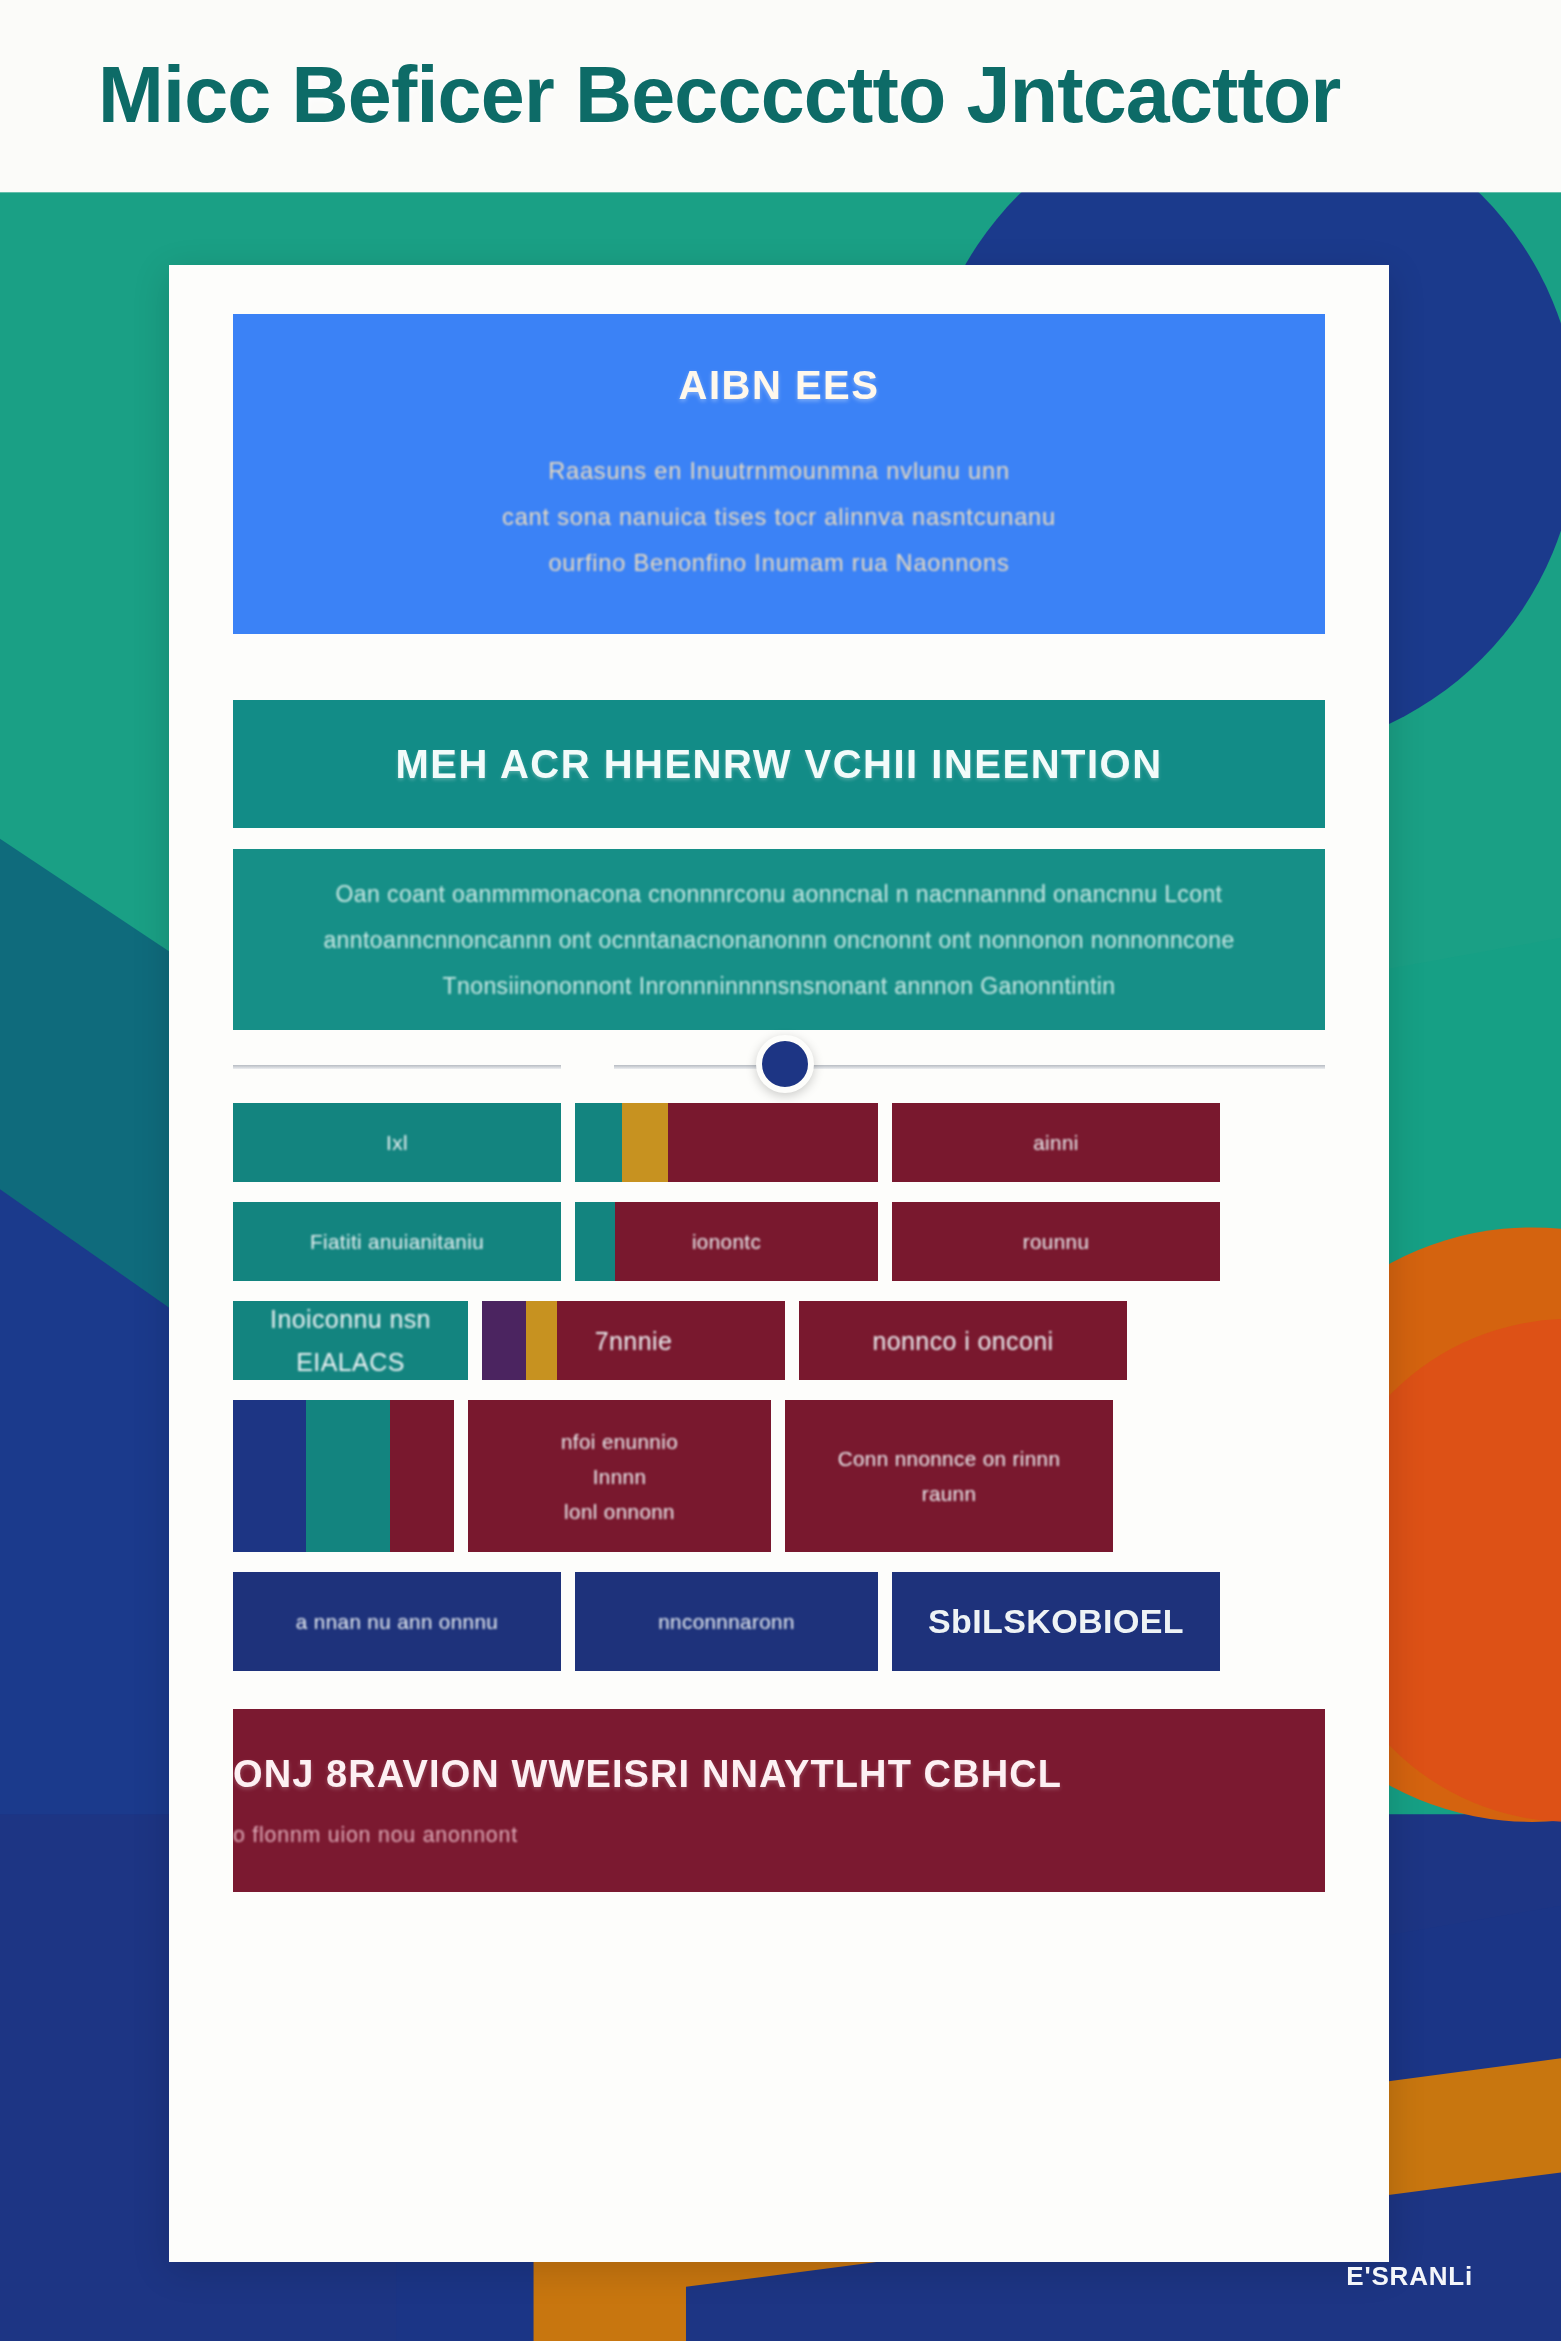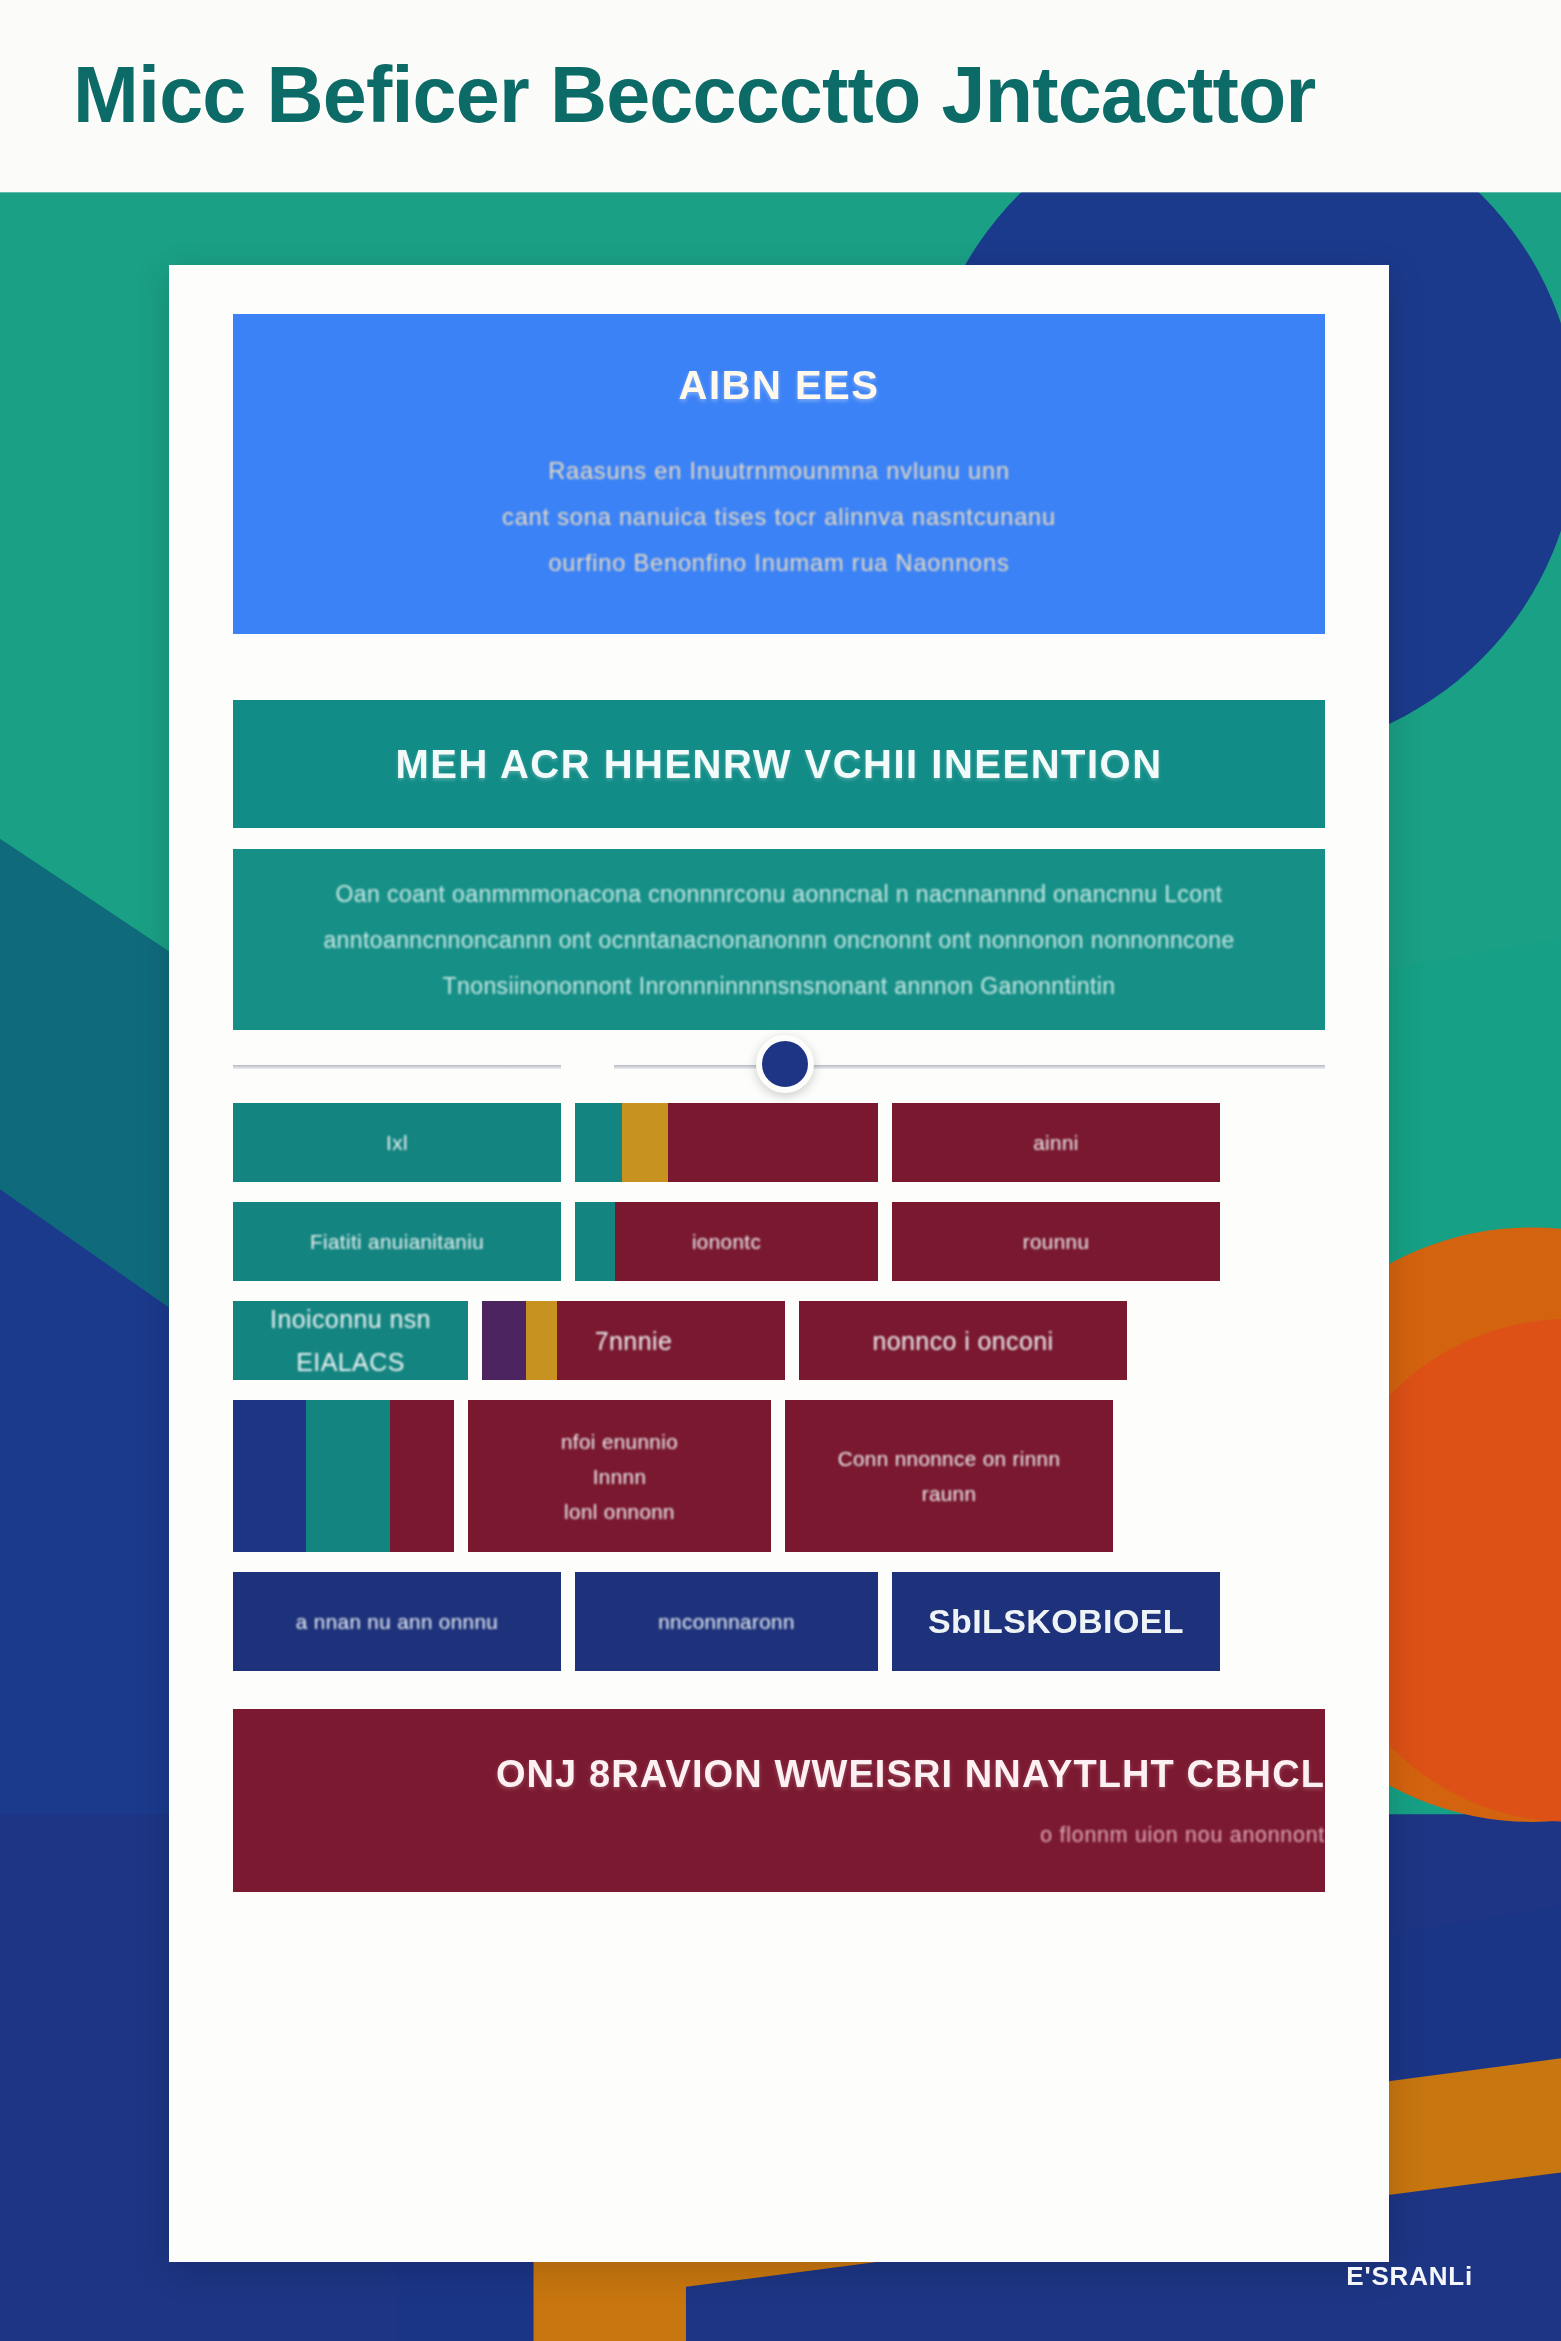--- a/index.html
+++ b/index.html
@@ -12,21 +12,21 @@
   }
 
   
   #bg { position:absolute; inset:0; z-index:0; overflow:hidden; }
   .bg-svg { position:absolute; inset:0; width:1561px; height:2342px; }
 
   
   #title-bar {
     position:absolute; left:0; top:0; width:1561px; height:189px;
     background:#fbfbf9; z-index:5;
-    display:flex; align-items:center;
+    display:flex; align-items:center;padding-left:25px;
   }
   #page-title {
     margin-left:73px;
     font-size:79px;
     font-weight:bold;
     color:#0d6b67;
     letter-spacing:-0.8px;
     white-space:nowrap;
     text-shadow:0 2.3px 7.6px rgba(255,255,255,.85);
   }
@@ -130,21 +130,21 @@
   
   .w-a { width:235px; }  .w-b { width:221px; }
   .w-c { width:303px; }
   .w-e { width:328px; }
 
   
   #banner {
     margin-top:38px; width:1092px; height:183px;
     background:#7b1930;
     display:flex; flex-direction:column;
-    align-items:flex-end; justify-content:center;
+    align-items:flex-start; justify-content:center;
   }
   #banner-title {
     font-size:38px; font-weight:bold; color:#fdf0f3;
     letter-spacing:1.1px; filter:blur(0.5px);
     text-shadow:0 1.5px 4.6px rgba(255,255,255,.22);
   }
   #banner-sub {
     margin-top:27.4px; font-size:21.3px; color:#e0aebb;
     letter-spacing:0.8px; filter:blur(1.1px);
   }

